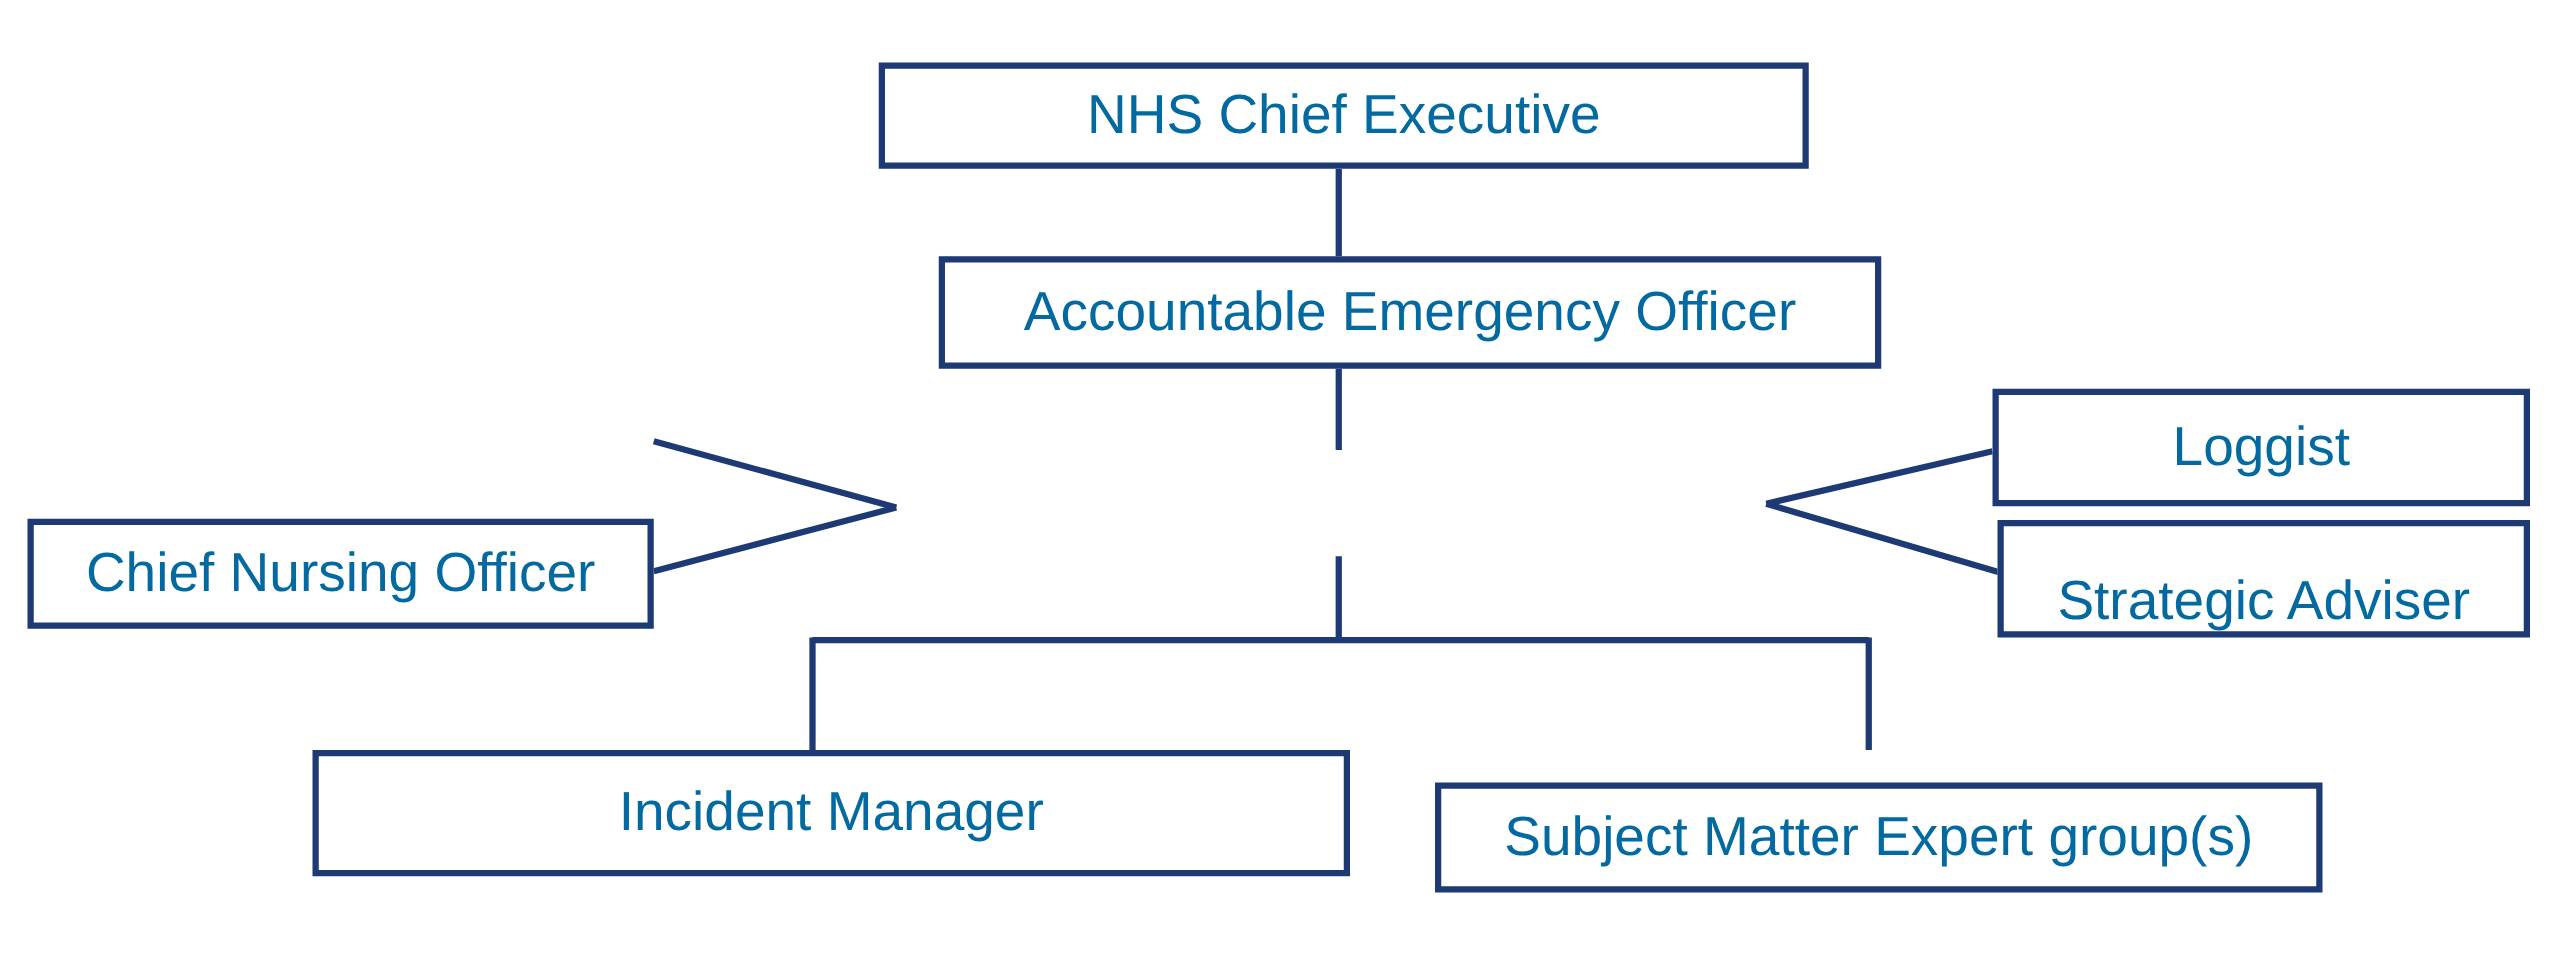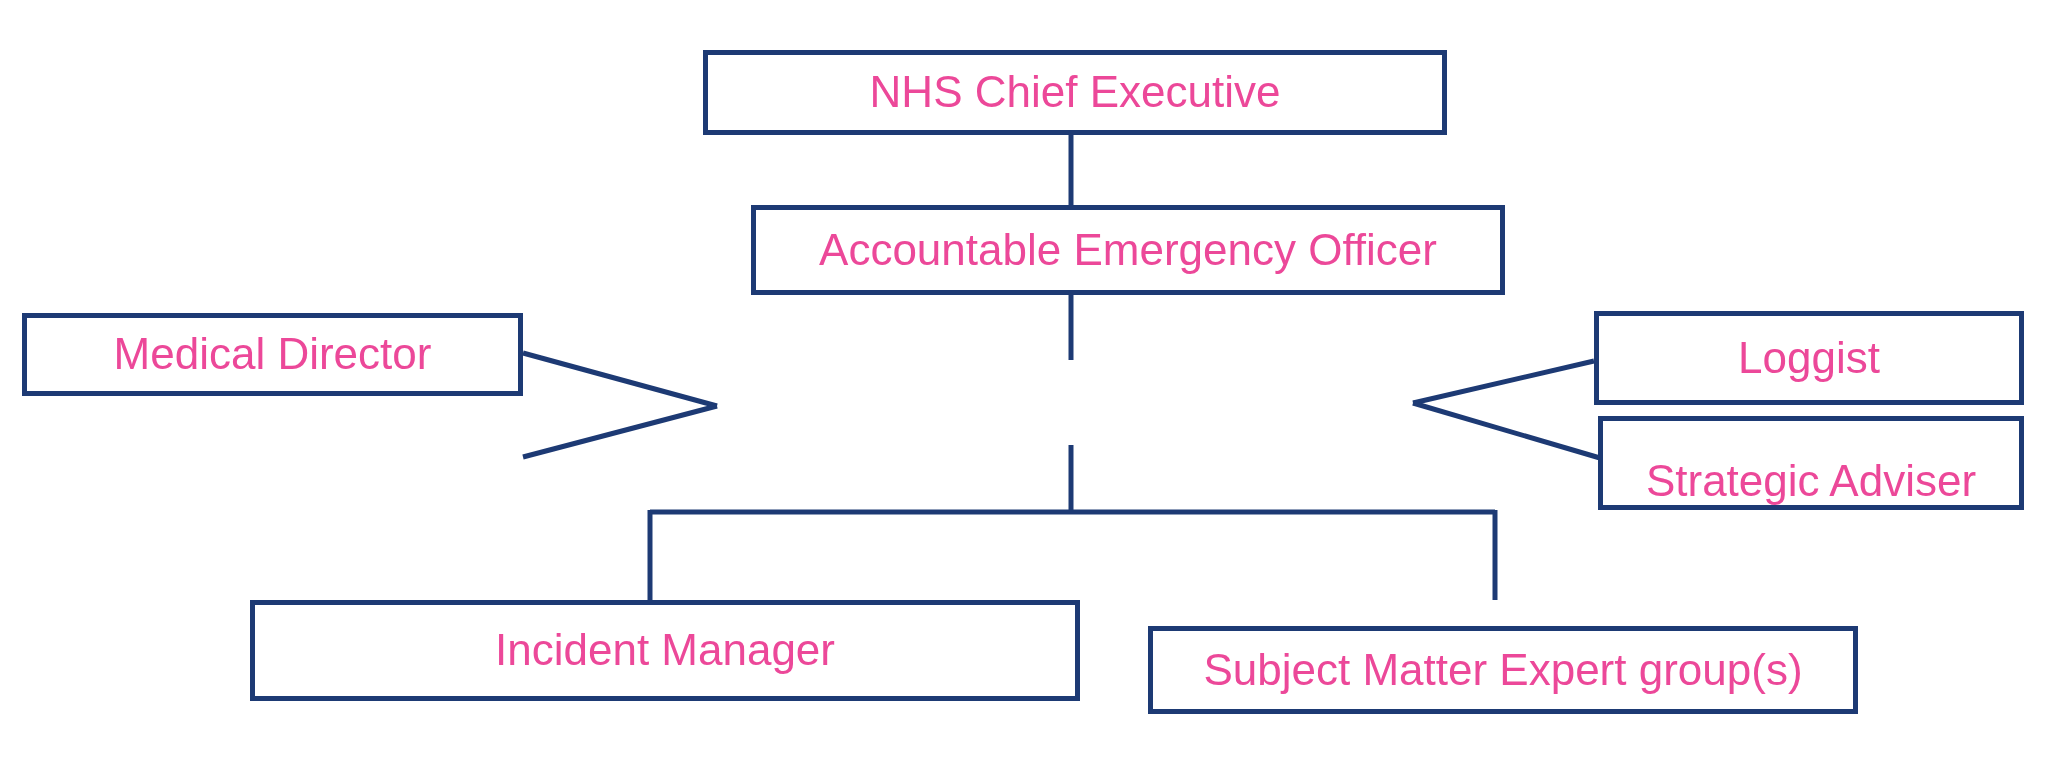--- a/index.html
+++ b/index.html
@@ -27,21 +27,21 @@
     position: absolute;
     box-sizing: border-box;
     background: #ffffff;
     border: 5px solid #1d3a74;
     display: flex;
     align-items: center;
     justify-content: center;
     text-align: center;
     font-size: 44px;
     line-height: 1.1;
-    color: #ec4899;
+    color: #0369a1;
     z-index: 1;
     white-space: nowrap;
   }
   
   #node-nhs-chief-executive        { left: 703px;  top: 50px;  width: 744px; height: 85px; }
   #node-accountable-emergency-officer { left: 703px; top: 205px; width: 754px; height: 90px; margin-left: 48px; }
   #node-medical-director           { left: 22px;   top: 313px; width: 501px; height: 83px; }
   #node-chief-nursing-officer      { left: 22px;   top: 415px; width: 501px; height: 88px; }
   #node-incident-director          { left: 717px;  top: 357px; width: 696px; height: 91px; }
   #node-loggist                    { left: 1594px; top: 311px; width: 430px; height: 94px; }
@@ -72,24 +72,24 @@
   </svg>
 
   <div class="node" id="node-nhs-chief-executive">
     <span>NHS Chief Executive</span>
   </div>
 
   <div class="node" id="node-accountable-emergency-officer">
     <span>Accountable Emergency Officer</span>
   </div>
 
-  <div class="node" id="node-medical-director">
-    <span>Medical Director</span>
+
+  <div class="node" id="node-chief-nursing-officer">
+    <span>Chief Nursing Officer</span>
   </div>
-
 
 
   <div class="node" id="node-loggist">
     <span>Loggist</span>
   </div>
 
   <div class="node" id="node-strategic-adviser">
     <span>Strategic Adviser</span>
   </div>
 

